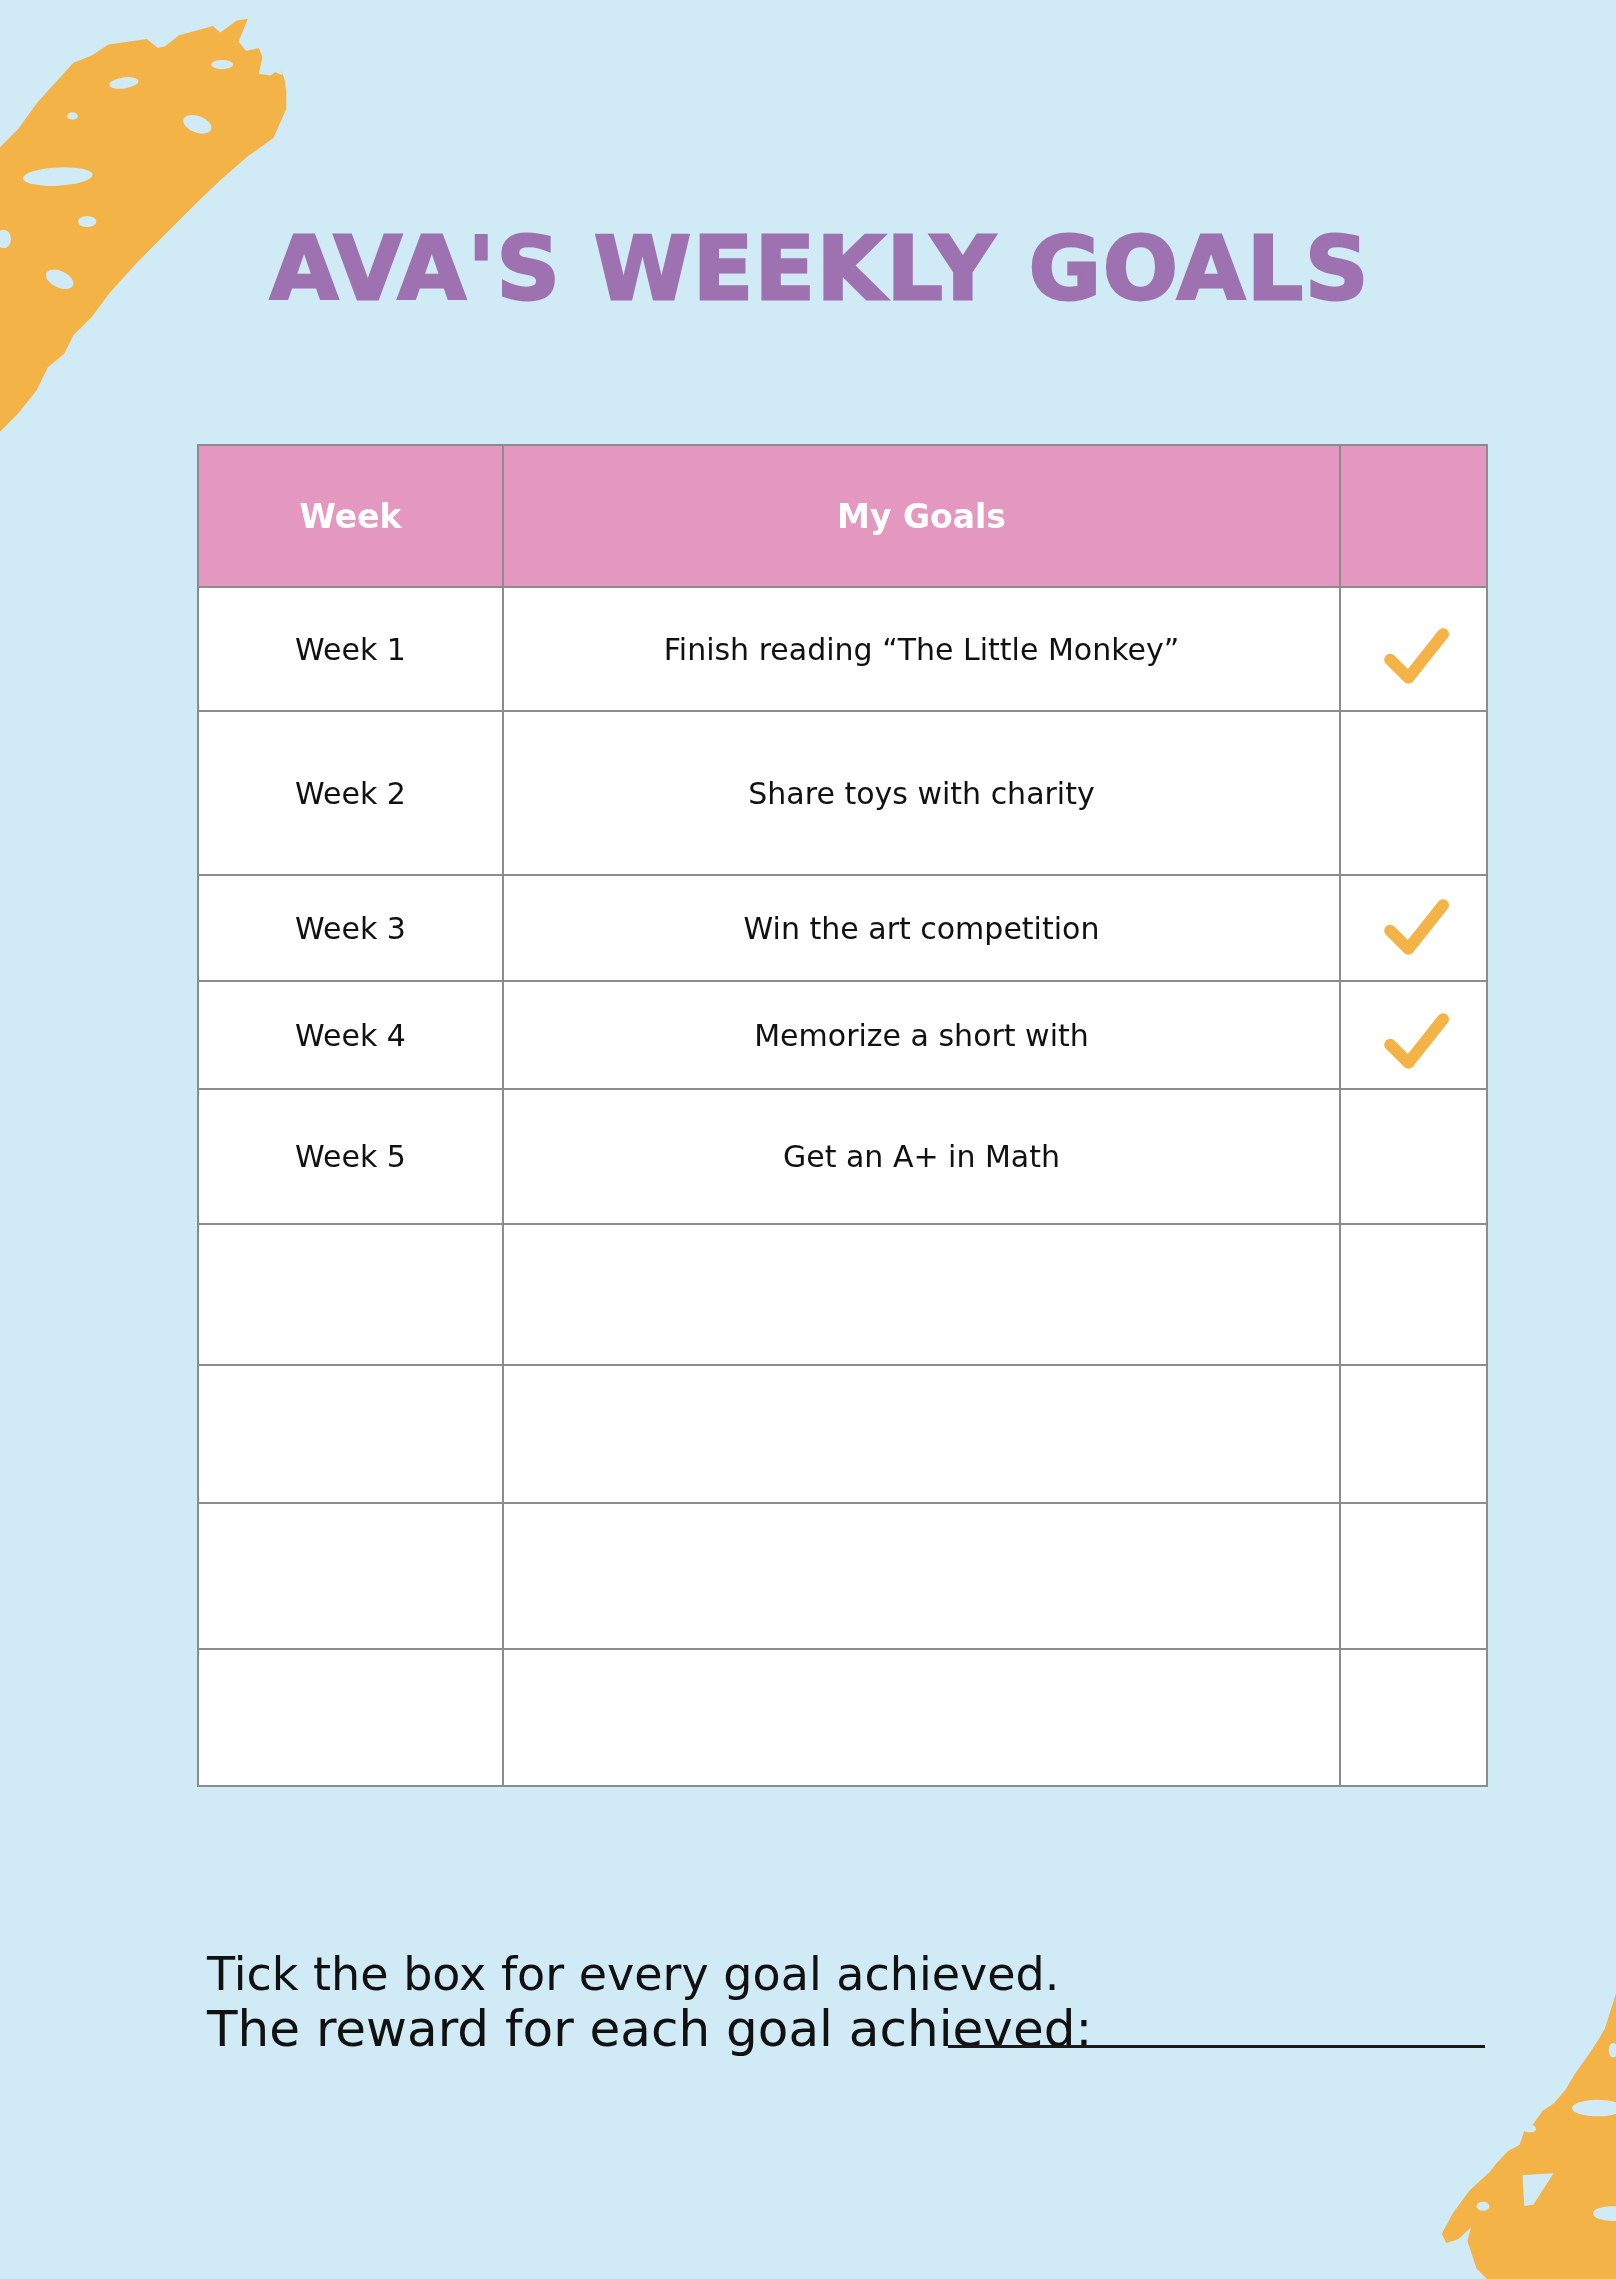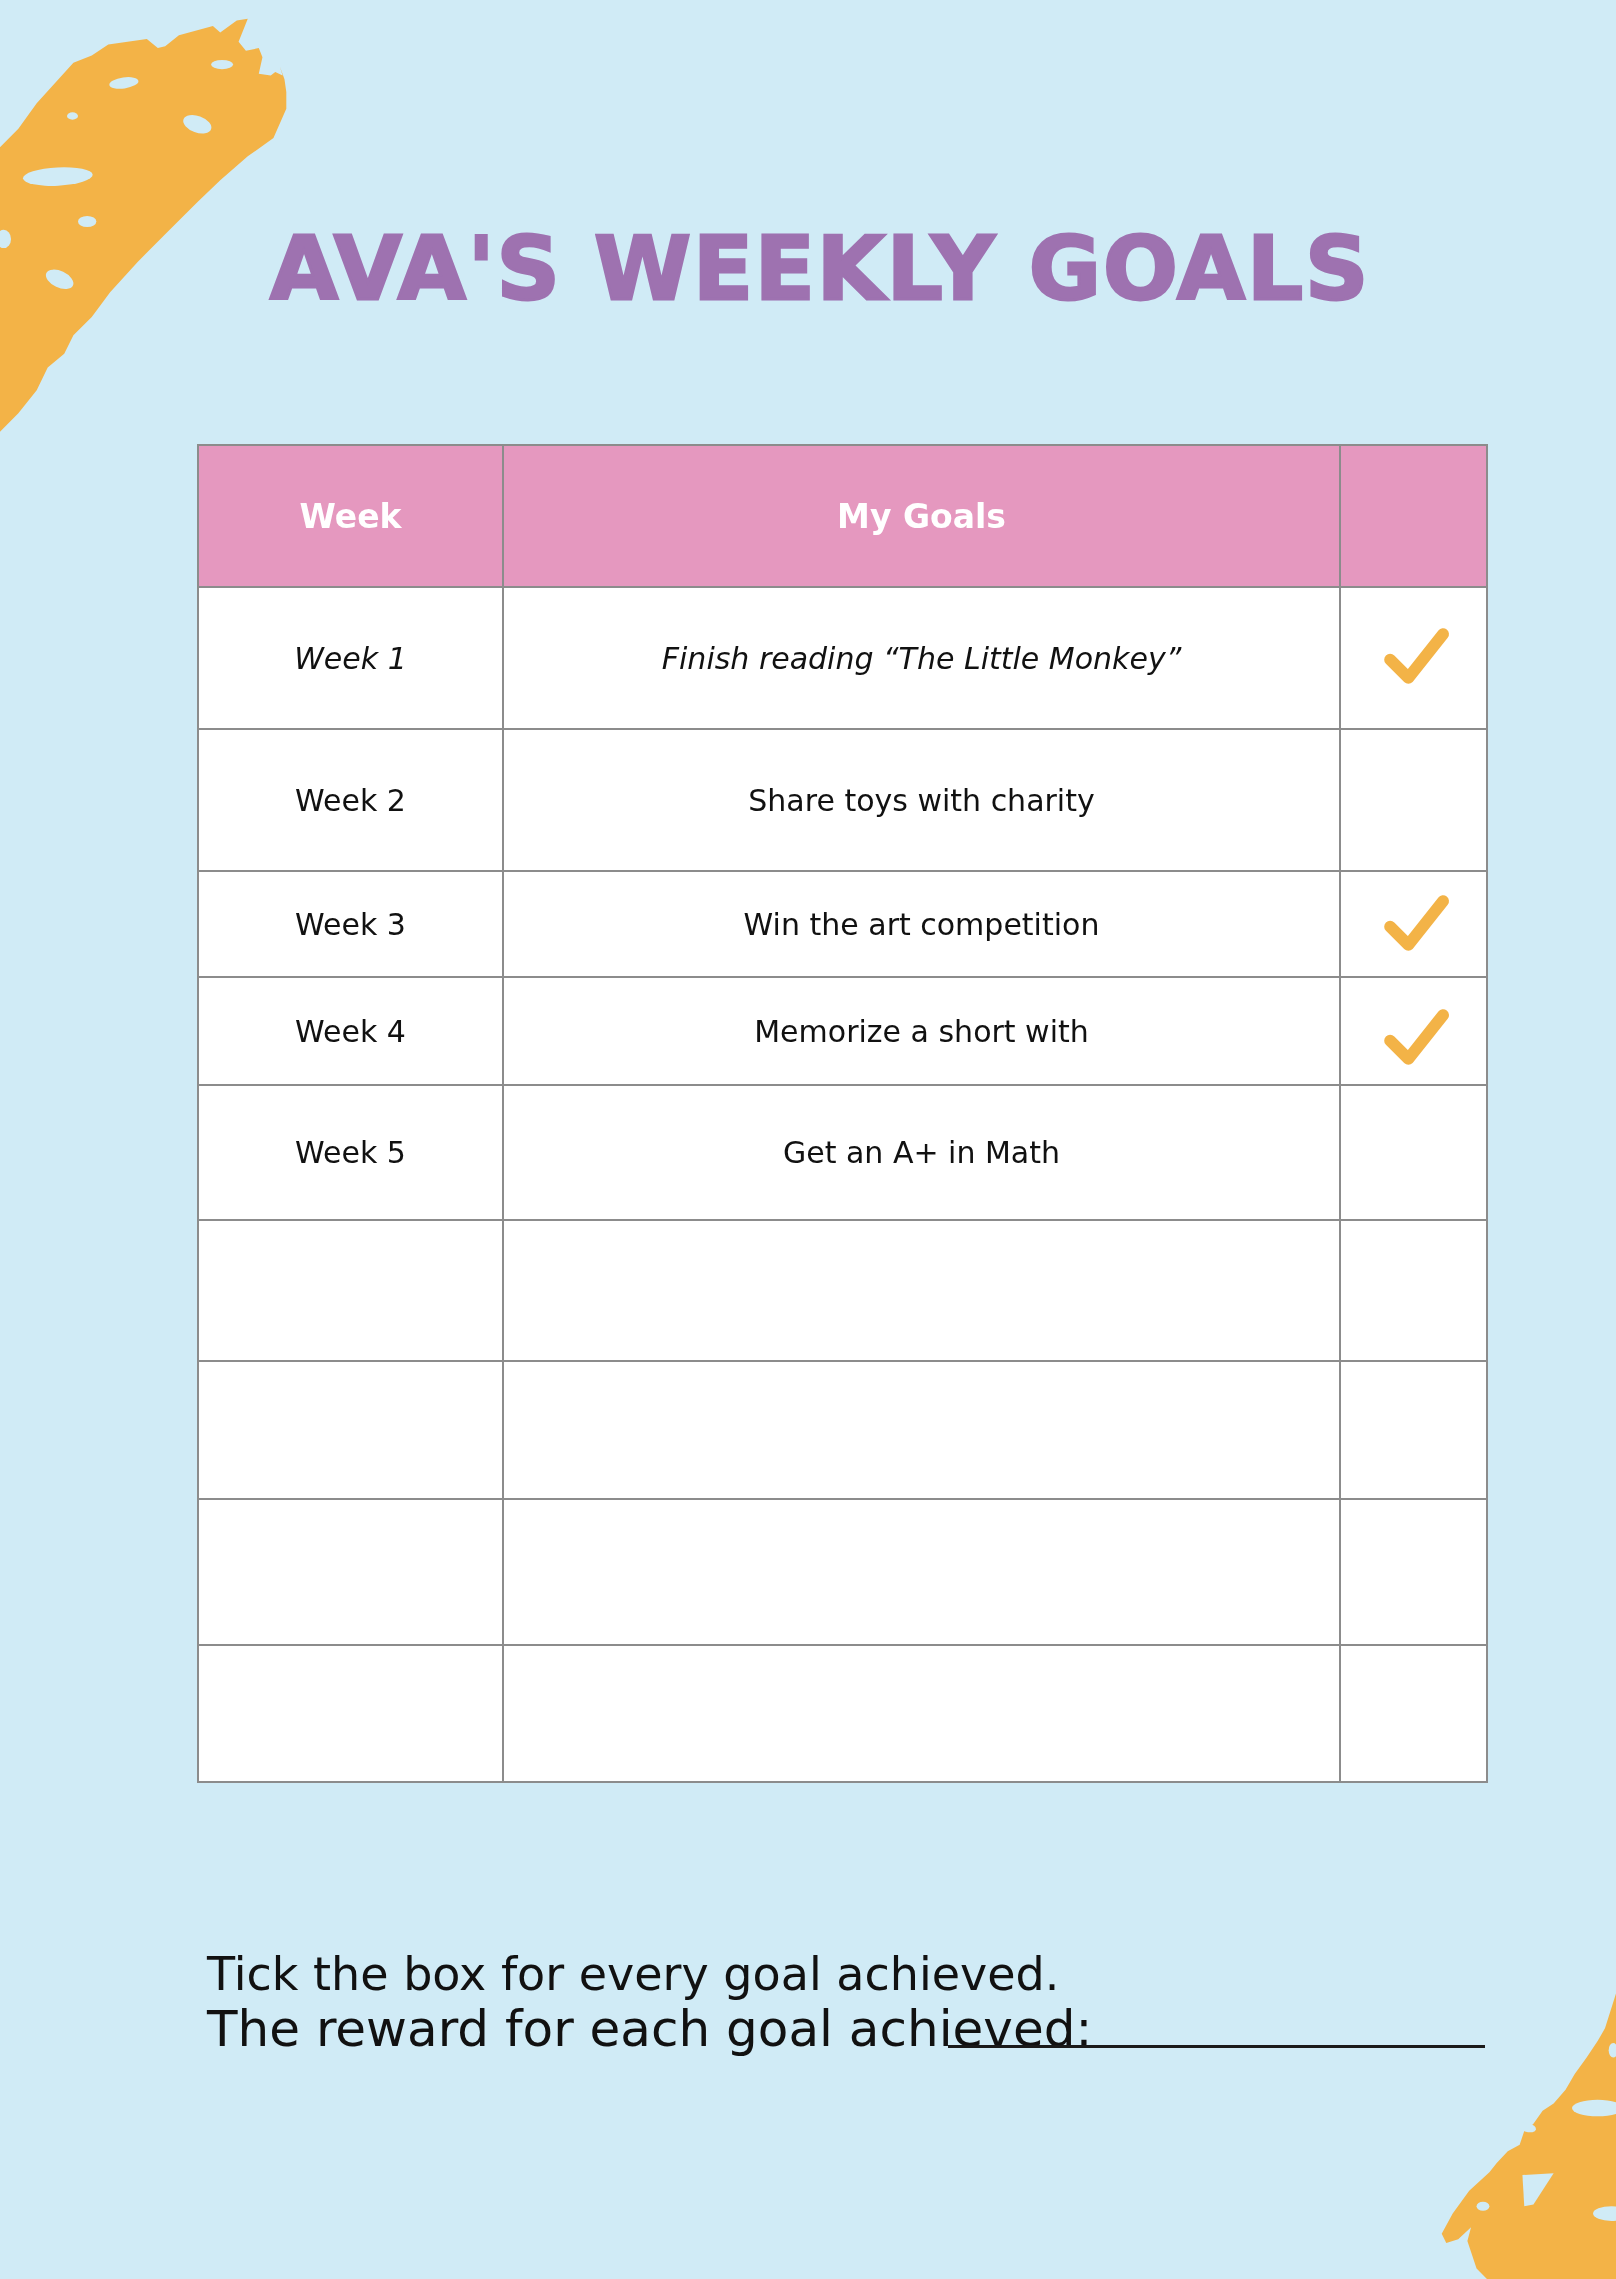--- a/index.html
+++ b/index.html
@@ -155,30 +155,30 @@
       <col class="c3">
   </colgroup>
   <thead>
     <tr style="background:#e598bf;">
       <th>Week</th>
       <th>My Goals</th>
       <th></th>
     </tr>
   </thead>
   <tbody>
-    <tr style="height:142px;font-style:italic;">
+    <tr style="height:124px;">
       <td>Week 1</td>
       <td>Finish reading “The Little Monkey”</td>
       <td class="check-cell">
         <svg class="check-icon" viewBox="0 0 80 80">
             <polyline points="10,38 30,58 68,10" fill="none" stroke="#f3b347" stroke-width="13" stroke-linecap="round" stroke-linejoin="round"></polyline>
           </svg>
       </td>
     </tr>
-    <tr style="height:142px;">
+    <tr style="height:164px;">
       <td>Week 2</td>
       <td>Share toys with charity</td>
       <td class="check-cell"></td>
     </tr>
     <tr style="height:106px;">
       <td>Week 3</td>
       <td>Win the art competition</td>
       <td class="check-cell">
         <svg class="check-icon" style="top:20px;" viewBox="0 0 80 80">
             <polyline points="10,38 30,58 68,10" fill="none" stroke="#f3b347" stroke-width="13" stroke-linecap="round" stroke-linejoin="round"></polyline>

